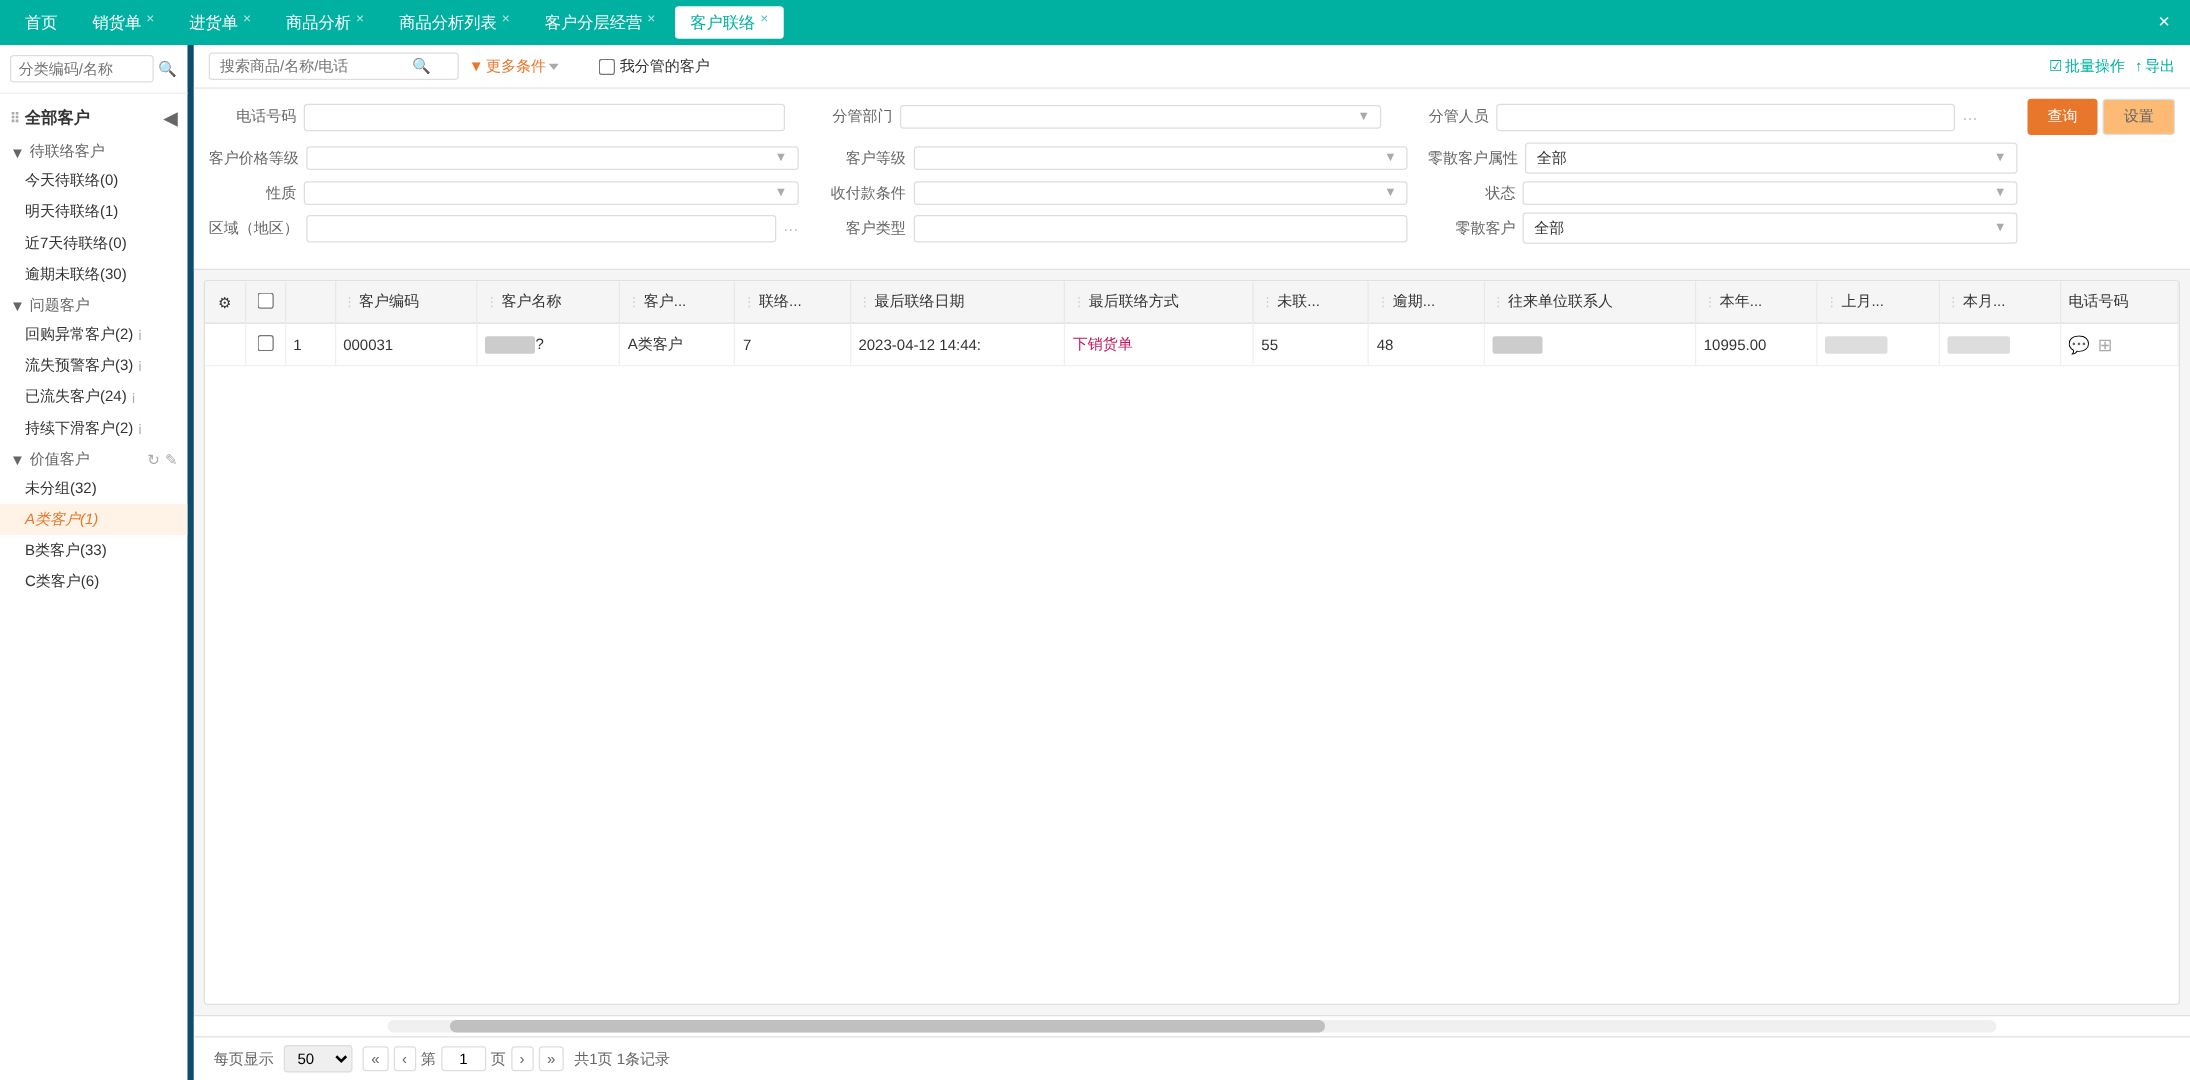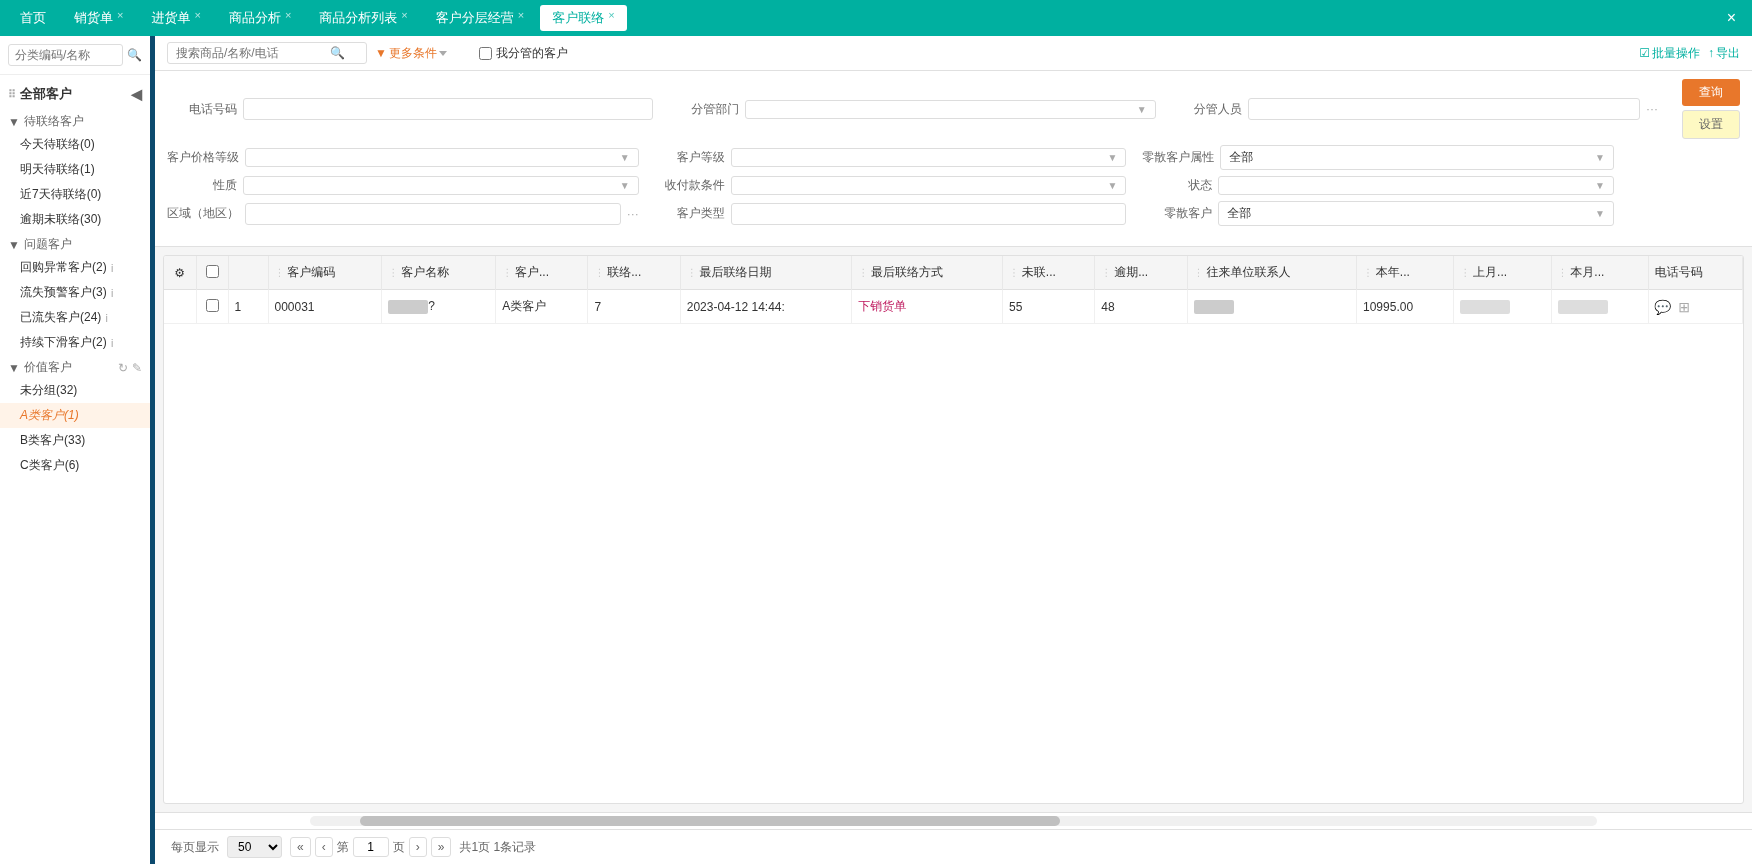--- a/index.html
+++ b/index.html
@@ -261,21 +261,21 @@
     .query-btn {
       background: #e8772b;
       color: white;
       border: none;
       border-radius: 3px;
       padding: 5px 16px;
       font-size: 12px;
       cursor: pointer;
     }
     .settings-btn {
-      background: #fef9c3;
+      background: #fdba74;
       color: #666;
       border: 1px solid #ddd;
       border-radius: 3px;
       padding: 5px 16px;
       font-size: 12px;
       cursor: pointer;
     }
 
     
     .table-area {
@@ -574,21 +574,21 @@
           <div class="filter-select">
             <span class="filter-select-text"></span>
             <span class="filter-arrow">▼</span>
           </div>
         </div>
         <div class="filter-field">
           <span class="filter-label">分管人员</span>
           <input class="filter-input" type="text" style="flex: 1 1 0%;">
           <span class="filter-dots">···</span>
         </div>
-        <div style="display:flex; flex-direction:column; gap:4px; margin-left:8px;">
+        <div style="display:flex; flex-direction:row; gap:4px; margin-left:24px;">
           <button class="query-btn">查询</button>
           <button class="settings-btn">设置</button>
         </div>
       </div>
 
       <div class="filter-row">
         <div class="filter-field">
           <span class="filter-label">客户价格等级</span>
           <div class="filter-select">
             <span class="filter-select-text"></span>

